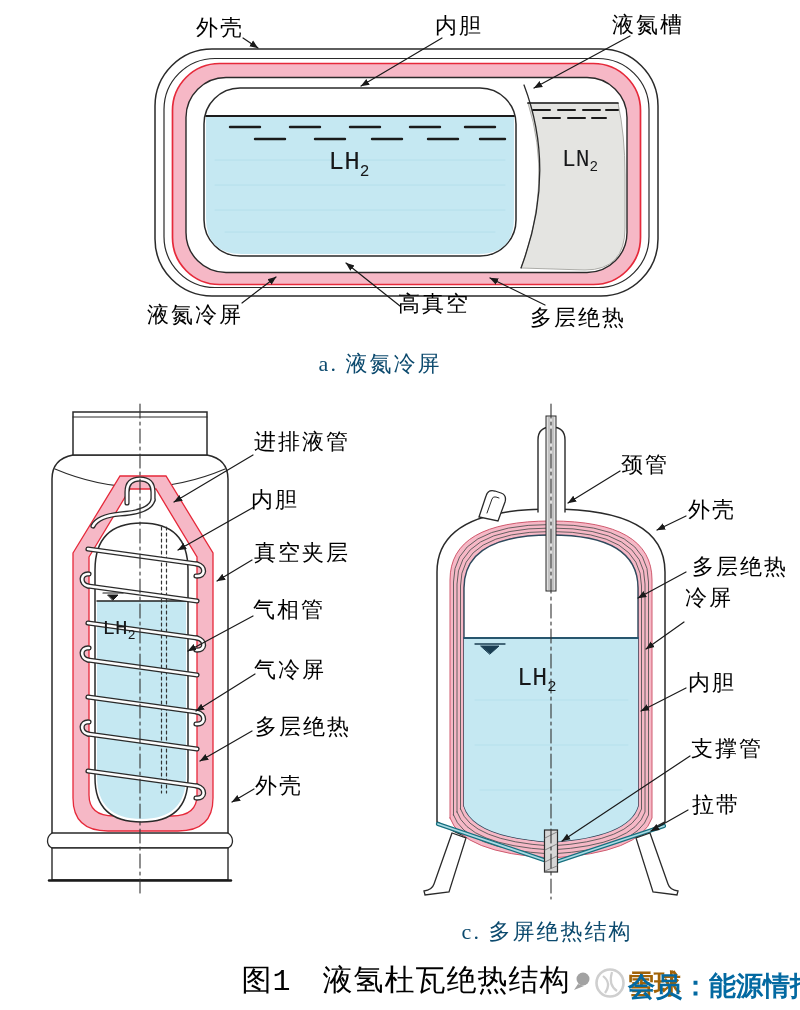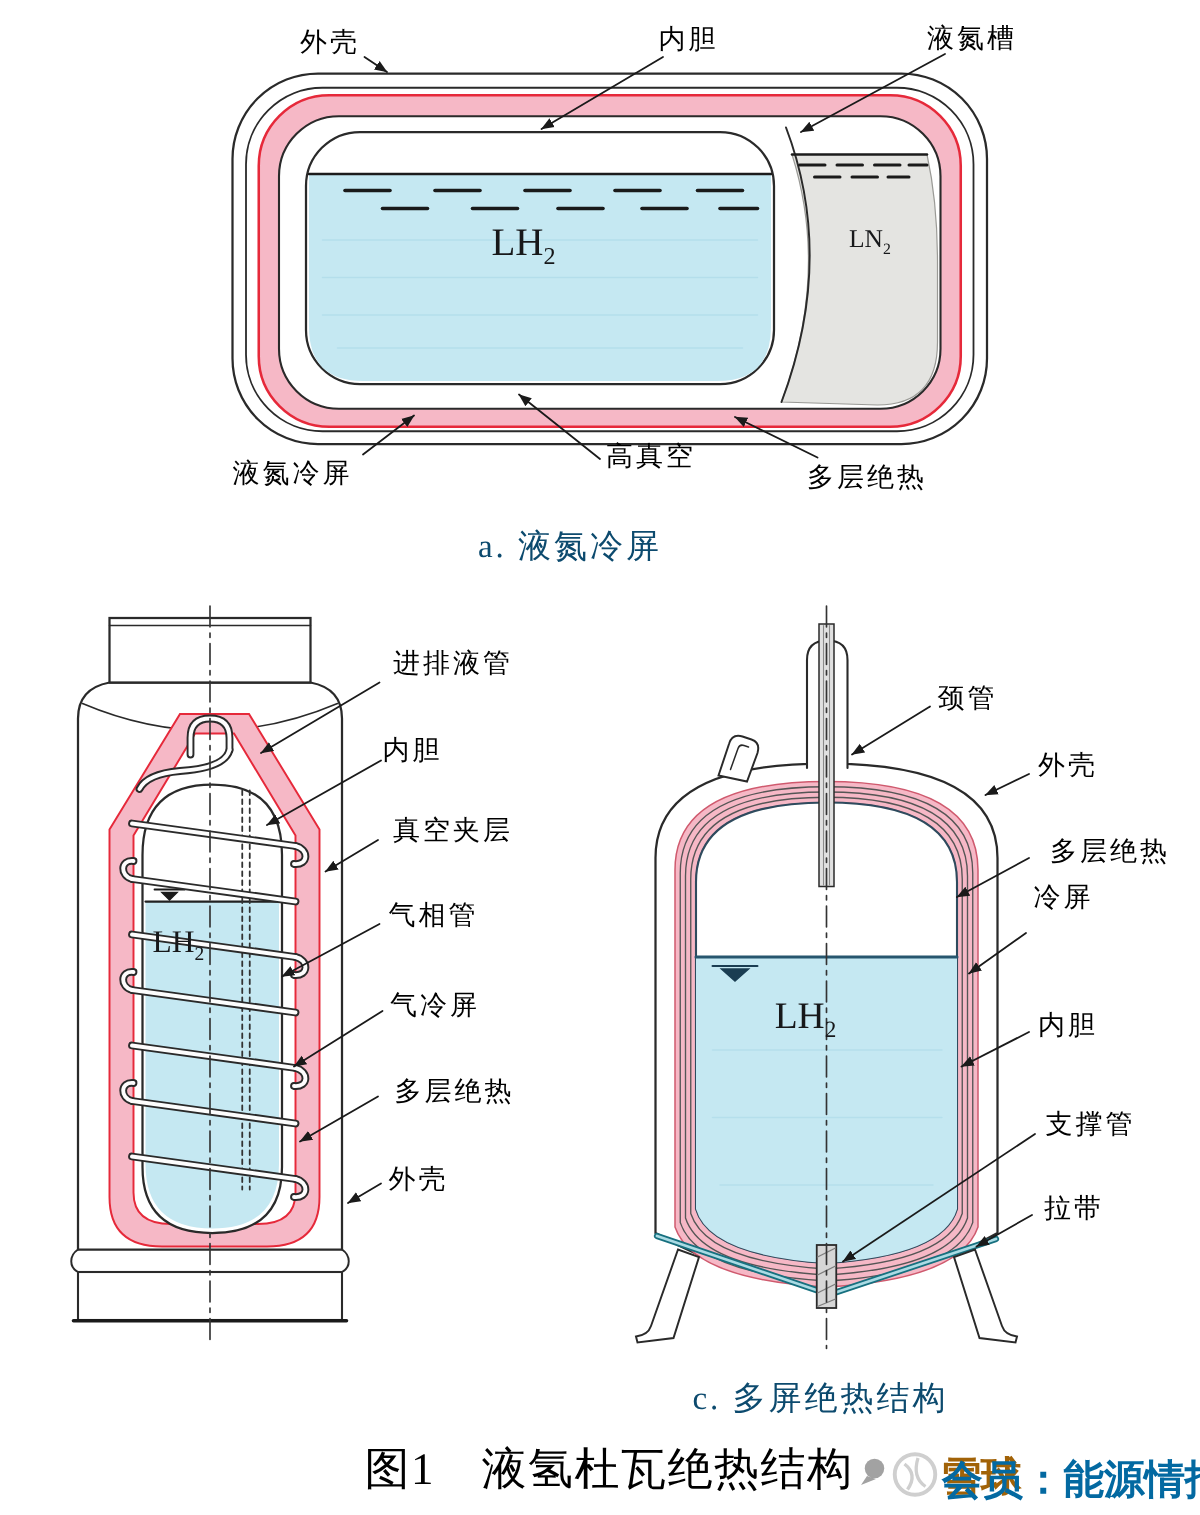--- a/index.html
+++ b/index.html
@@ -1,27 +1,27 @@
 <!DOCTYPE html>
 <html><head>
 <meta charset="utf-8">
 <style>
   html,body{margin:0;padding:0;background:#ffffff;}
   #stage{position:relative;width:800px;height:1010px;background:#ffffff;overflow:hidden;
          font-family:"Liberation Serif",serif;}
   #artwork{position:absolute;left:0;top:0;}
   .lbl{position:absolute;transform:translate(-50%,-50%);white-space:nowrap;
-       font-family:"Liberation Serif",serif;font-size:18px;color:#000;letter-spacing:2px;}
+       font-family:"Liberation Serif",serif;font-size:22px;color:#000;letter-spacing:2px;}
   .cap{position:absolute;transform:translate(-50%,-50%);white-space:nowrap;
        font-family:"Liberation Serif",serif;font-size:22px;color:#0c4a6e;letter-spacing:2px;}
   .liquid-tag{position:absolute;transform:translate(-50%,-50%);white-space:nowrap;
-       font-family:Liberation Serif, serif;color:#17181a;}
+       font-family:Liberation Mono, monospace;color:#17181a;}
   .liquid-tag sub{font-size:0.62em;}
   #fig-caption{position:absolute;transform:translate(-50%,-50%);white-space:nowrap;
-       font-family:Liberation Serif, serif;font-size:30px;color:#000;letter-spacing:1px;}
+       font-family:Liberation Mono, monospace;font-size:30px;color:#000;letter-spacing:1px;}
   .wm-text{position:absolute;white-space:nowrap;font-family:"Liberation Sans",sans-serif;
        font-weight:bold;font-size:27px;color:#0369a1;}
   .wm-ghost{color:#a16207;}
 </style>
 </head>
 <body>
 
 <div id="stage">
 
 <svg id="artwork" width="800" height="1010" viewBox="0 0 800 1010">
@@ -245,21 +245,21 @@
   </g>
 </svg>
 
 <div class="lbl" style="left:220px;top:28px">外壳</div>
 <div class="lbl" style="left:459px;top:26px">内胆</div>
 <div class="lbl" style="left:648px;top:25px">液氮槽</div>
 <div class="lbl" style="left:195px;top:315px">液氮冷屏</div>
 <div class="lbl" style="left:434px;top:304px">高真空</div>
 <div class="lbl" style="left:578px;top:318px">多层绝热</div>
 <div class="liquid-tag" style="left:349px;top:164px;font-size:26px"><span>LH</span><sub>2</sub></div>
-<div class="liquid-tag" style="left:580px;top:161px;font-size:17px"><span>LN</span><sub>2</sub></div>
+<div class="liquid-tag" style="left:580px;top:161px;font-size:23px"><span>LN</span><sub>2</sub></div>
 <div class="cap" style="left:380px;top:364px">a. 液氮冷屏</div>
 
 <div class="lbl" style="left:302px;top:442px">进排液管</div>
 <div class="lbl" style="left:275px;top:500px">内胆</div>
 <div class="lbl" style="left:302px;top:553px">真空夹层</div>
 <div class="lbl" style="left:289px;top:610px">气相管</div>
 <div class="lbl" style="left:290px;top:670px">气冷屏</div>
 <div class="lbl" style="left:303px;top:727px">多层绝热</div>
 <div class="lbl" style="left:279px;top:786px">外壳</div>
 <div class="liquid-tag" style="left:119px;top:630px;font-size:21px"><span>LH</span><sub>2</sub></div>

